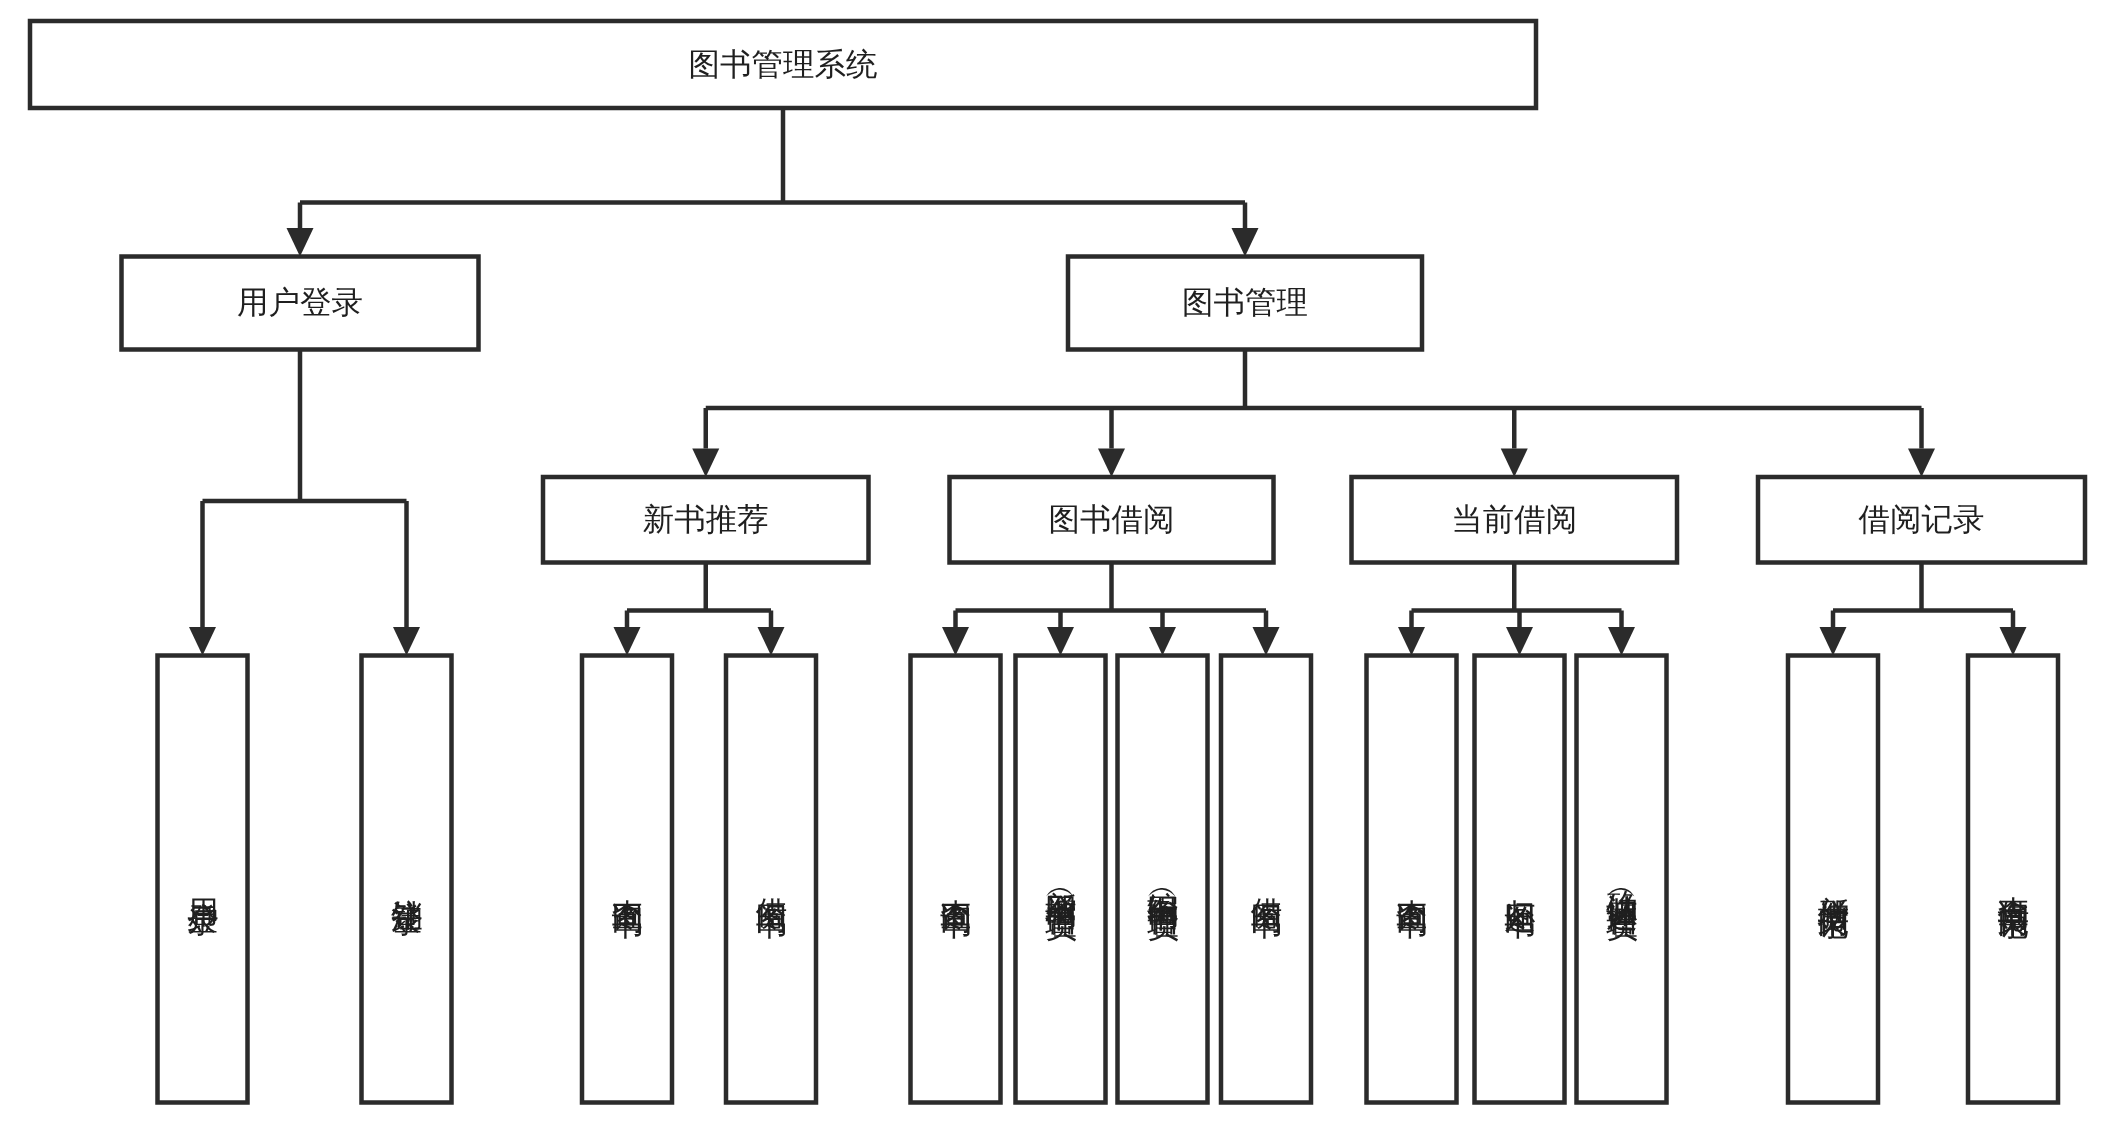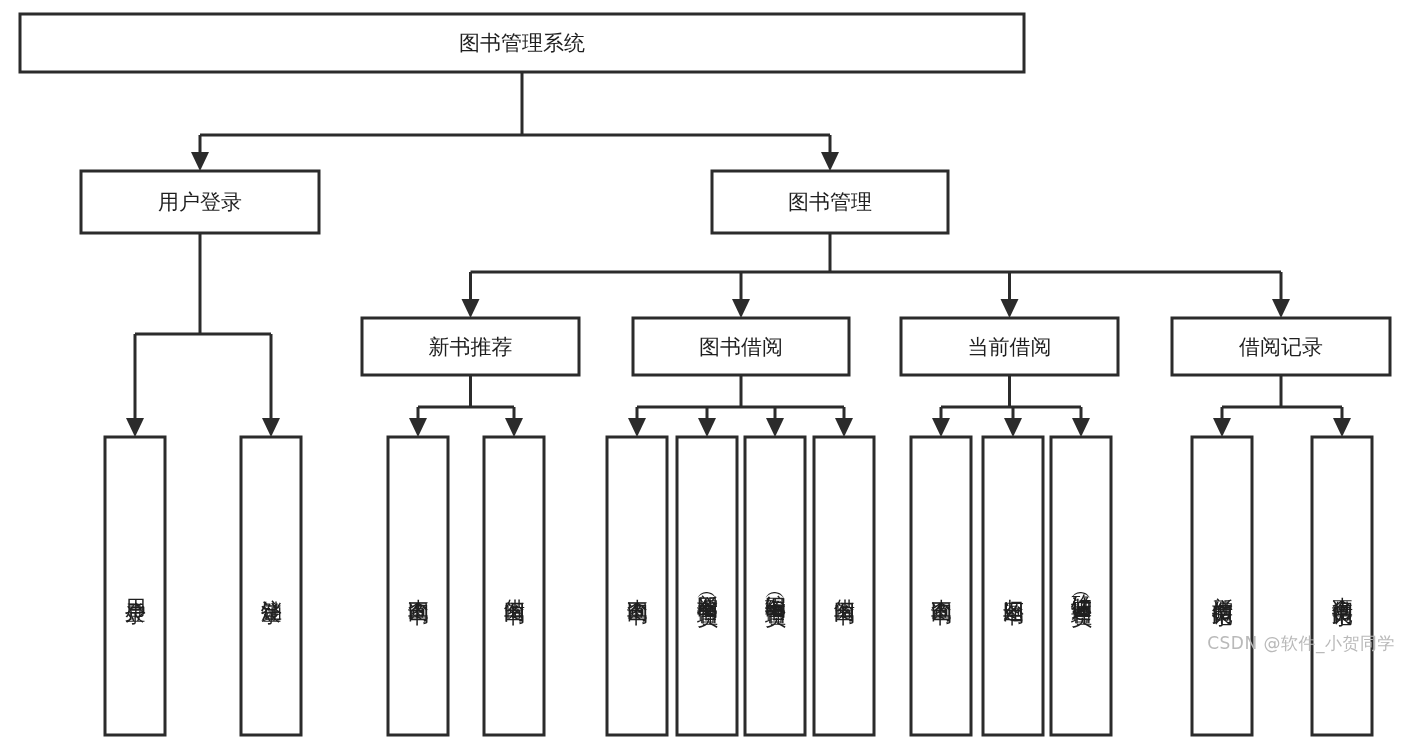--- a/index.html
+++ b/index.html
@@ -204,15 +204,14 @@
         <span class="leaf-label">确认归还（管理员）</span>
       </div>
       <div class="leaf-label-wrap" style="left: 1192px; top: 437px; width: 60px; height: 298px;">
         <span class="leaf-label">新增借阅记录</span>
       </div>
       <div class="leaf-label-wrap" style="left: 1312px; top: 437px; width: 60px; height: 298px;">
         <span class="leaf-label">查询借阅记录</span>
       </div>
     </div>
 
-  <div class="watermark">CSDN @软件_小贺同学</div>
 
 </div>
 
 </body></html>

